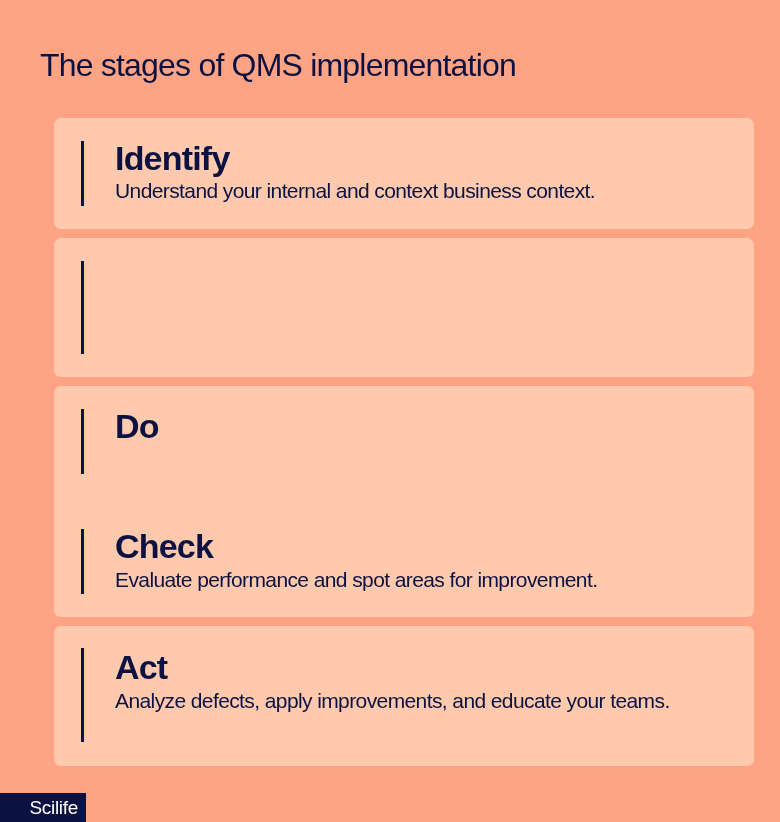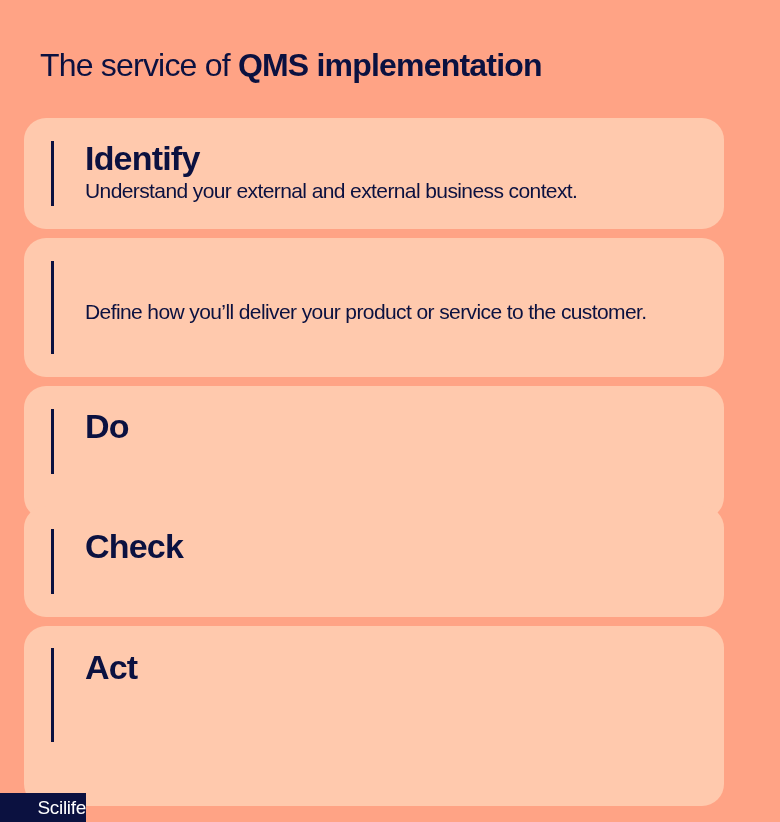--- a/index.html
+++ b/index.html
@@ -13,26 +13,26 @@
     }
     .heading {
       position: absolute;
       left: 40px; top: 45px;
       font-size: 32px;
       letter-spacing: -0.8px;
       line-height: 40px;
       white-space: nowrap;
     }
     .heading .light { font-weight: 400; }
-    .heading .bold { font-weight: 700; }
+    .heading .bold { font-weight: 400; }
     .card {
       position: absolute;
-      left: 24px; width: 700px;
+      left: 54px; width: 700px;
       background: #ffc9ad;
-      border-radius: 22px;
+      border-radius: 7px;
       box-sizing: border-box;
     }
     .card .bar {
       position: absolute;
       left: 27px;
       width: 3px;
       background: #0b1140;
     }
     .card .title {
       position: absolute;
@@ -53,51 +53,53 @@
     }
     .logo {
       position: absolute;
       left: 0; top: 793px;
       width: 86px; height: 29px;
       background: #0b1140;
       color: #ffffff;
       font-size: 19px;
       line-height: 29px;
       text-align: right;
+      padding-right: 8px;
       box-sizing: border-box;
       letter-spacing: -0.3px;
     }
   </style>
 </head>
 <body>
 
 <div class="heading">
-  <span class="light">The service of</span>
+  <span class="light">The stages of</span>
   <span class="bold">QMS implementation</span>
 </div>
 
 <div class="card" style="top:118px;height:111px;">
   <div class="bar" style="top:23px;height:65px;"></div>
   <div class="title" style="top:21px;">Identify</div>
-  <div class="desc" style="top:60px;">Understand your external and external business context.</div>
+  <div class="desc" style="top:60px;">Understand your internal and context business context.</div>
 </div>
 
 <div class="card" style="top:238px;height:139px;">
   <div class="bar" style="top:23px;height:93px;"></div>
-  <div class="desc" style="top:61px;">Define how you’ll deliver your product or service to the customer.</div>
 </div>
 
 <div class="card" style="top:386px;height:133px;">
   <div class="bar" style="top:23px;height:65px;"></div>
   <div class="title" style="top:21px;">Do</div>
 </div>
 
 <div class="card" style="top:506px;height:111px;padding-left:41px;">
   <div class="bar" style="top:23px;height:65px;"></div>
   <div class="title" style="top:21px;">Check</div>
+  <div class="desc" style="top:61px;">Evaluate performance and spot areas for improvement.</div>
 </div>
 
-<div class="card" style="top:626px;height:180px;">
+<div class="card" style="top:626px;height:140px;">
   <div class="bar" style="top:22px;height:94px;"></div>
   <div class="title" style="top:22px;">Act</div>
+  <div class="desc" style="top:62px;">Analyze defects, apply improvements, and educate your teams.</div>
 </div>
 
 <div class="logo">Scilife</div>
 
 </body></html>

